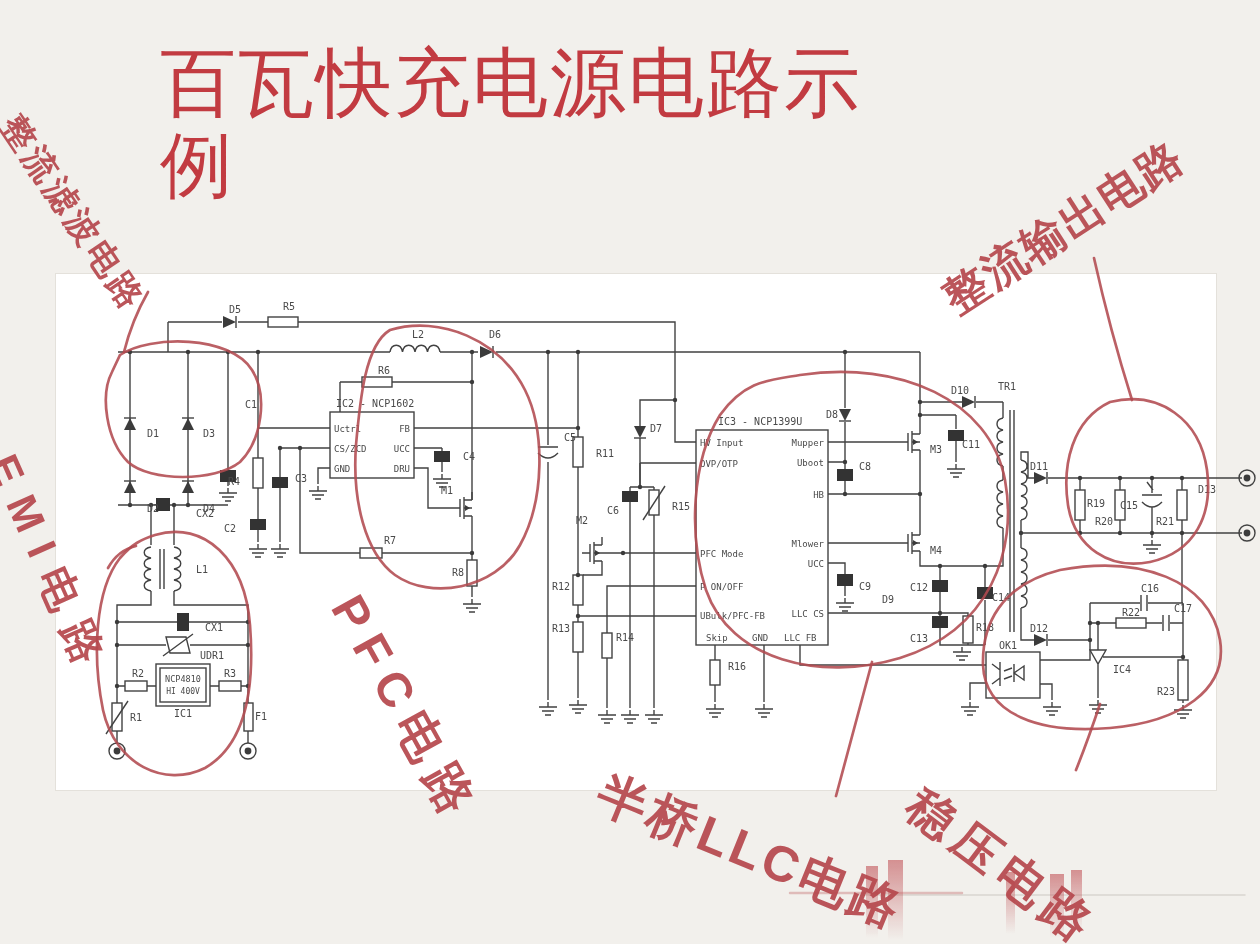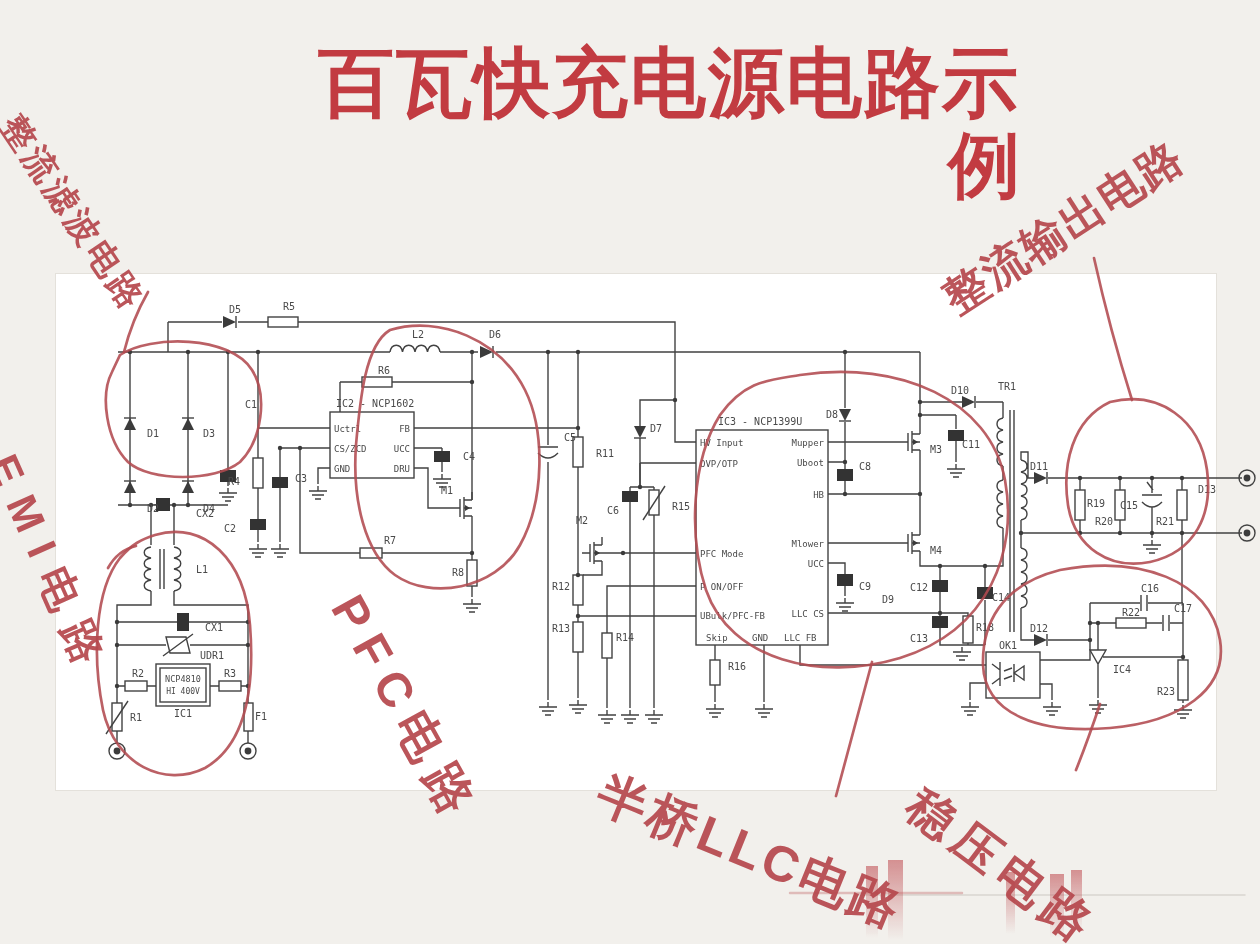--- a/index.html
+++ b/index.html
@@ -1,22 +1,22 @@
 <!DOCTYPE html>
 <html><head>
 <meta charset="utf-8">
 <style>
   html,body{margin:0;padding:0;}
   body{width:1260px;height:944px;position:relative;overflow:hidden;
        background:#f2f0ec;font-family:"Liberation Sans",sans-serif;}
   .stage{position:absolute;inset:0;}
   .panel{position:absolute;left:55px;top:273px;width:1160px;height:516px;
          background:#ffffff;border:1px solid #e4e1db;}
-  .title-block{position:absolute;left:160px;top:40px;width:860px;text-align:right;
-               color:#c23b41;font-weight:700;line-height:1.12;}
+  .title-block{position:absolute;left:160px;top:40px;width:860px;text-align:left;
+               color:#c23b41;font-weight:400;line-height:1.12;}
   .t1{font-size:76px;letter-spacing:2px;white-space:nowrap;}
   .t2{font-size:72px;}
   #schematic-svg{position:absolute;left:0;top:0;filter:blur(0.4px);}
   #red-svg{position:absolute;left:0;top:0;filter:blur(0.3px);pointer-events:none;}
   #annotations-layer{position:absolute;inset:0;filter:blur(0.25px);}
   .ann{position:absolute;transform-origin:left top;color:#b6494e;font-weight:700;
        white-space:nowrap;font-family:"Liberation Sans",sans-serif;opacity:.93;}
   #schematic-svg path,#schematic-svg rect,#schematic-svg circle{
        stroke:#424242;stroke-width:1.4;fill:none;}
   #schematic-svg .f{fill:#3b3b3b;stroke:none;}

